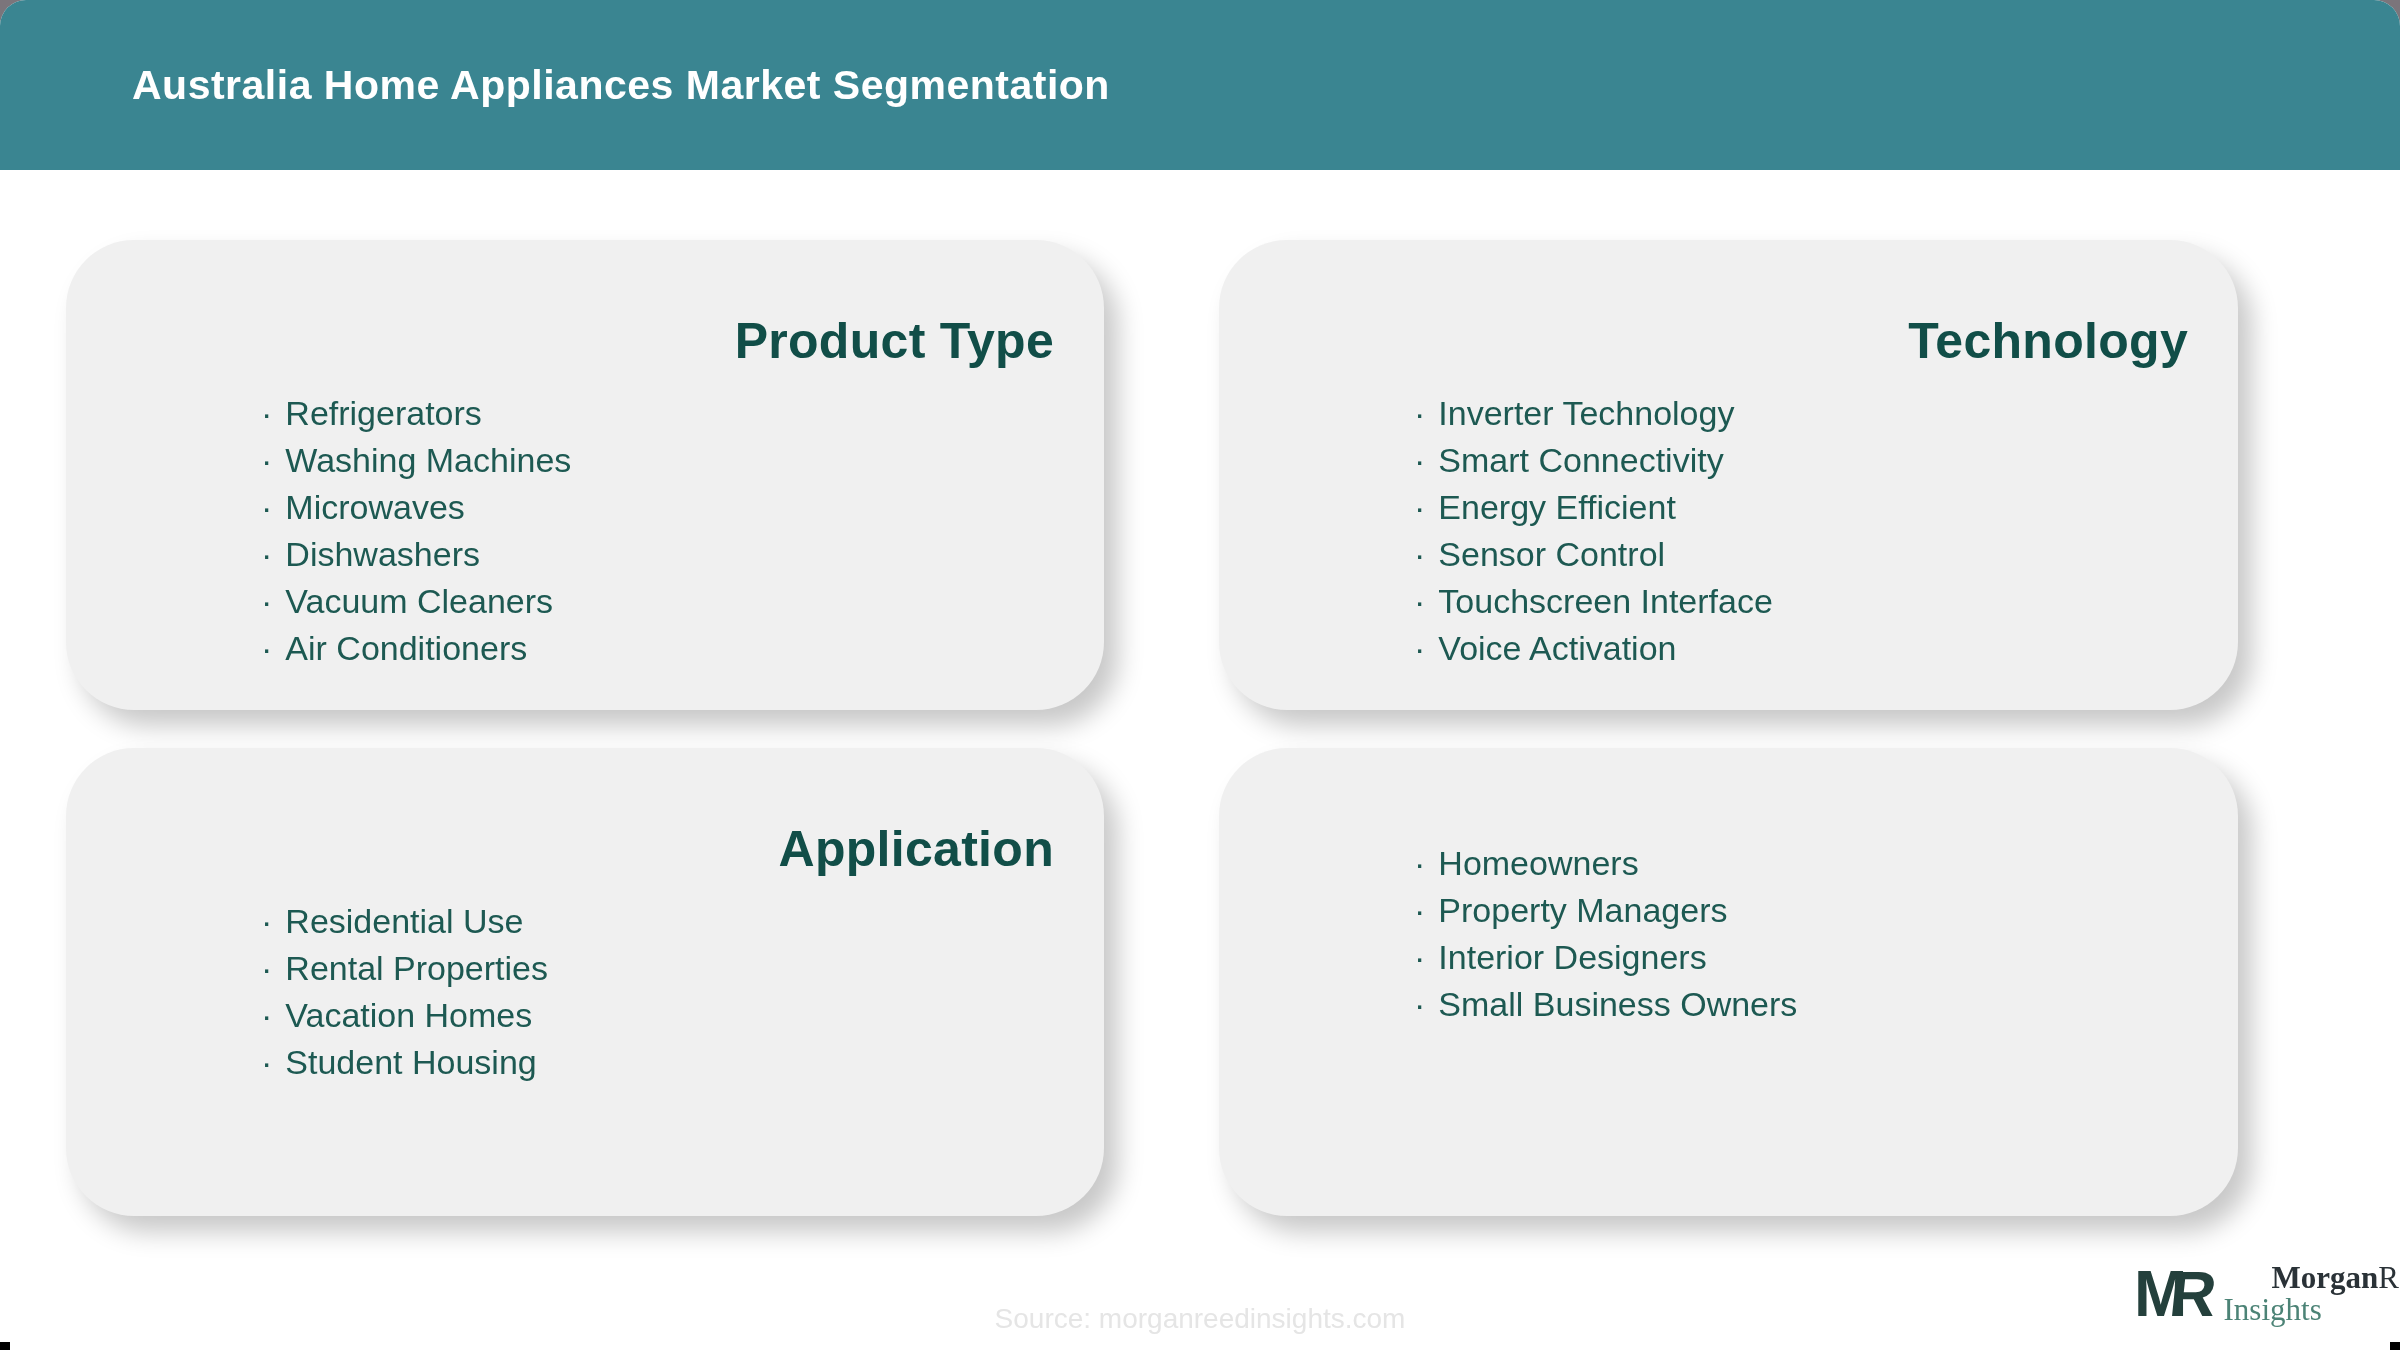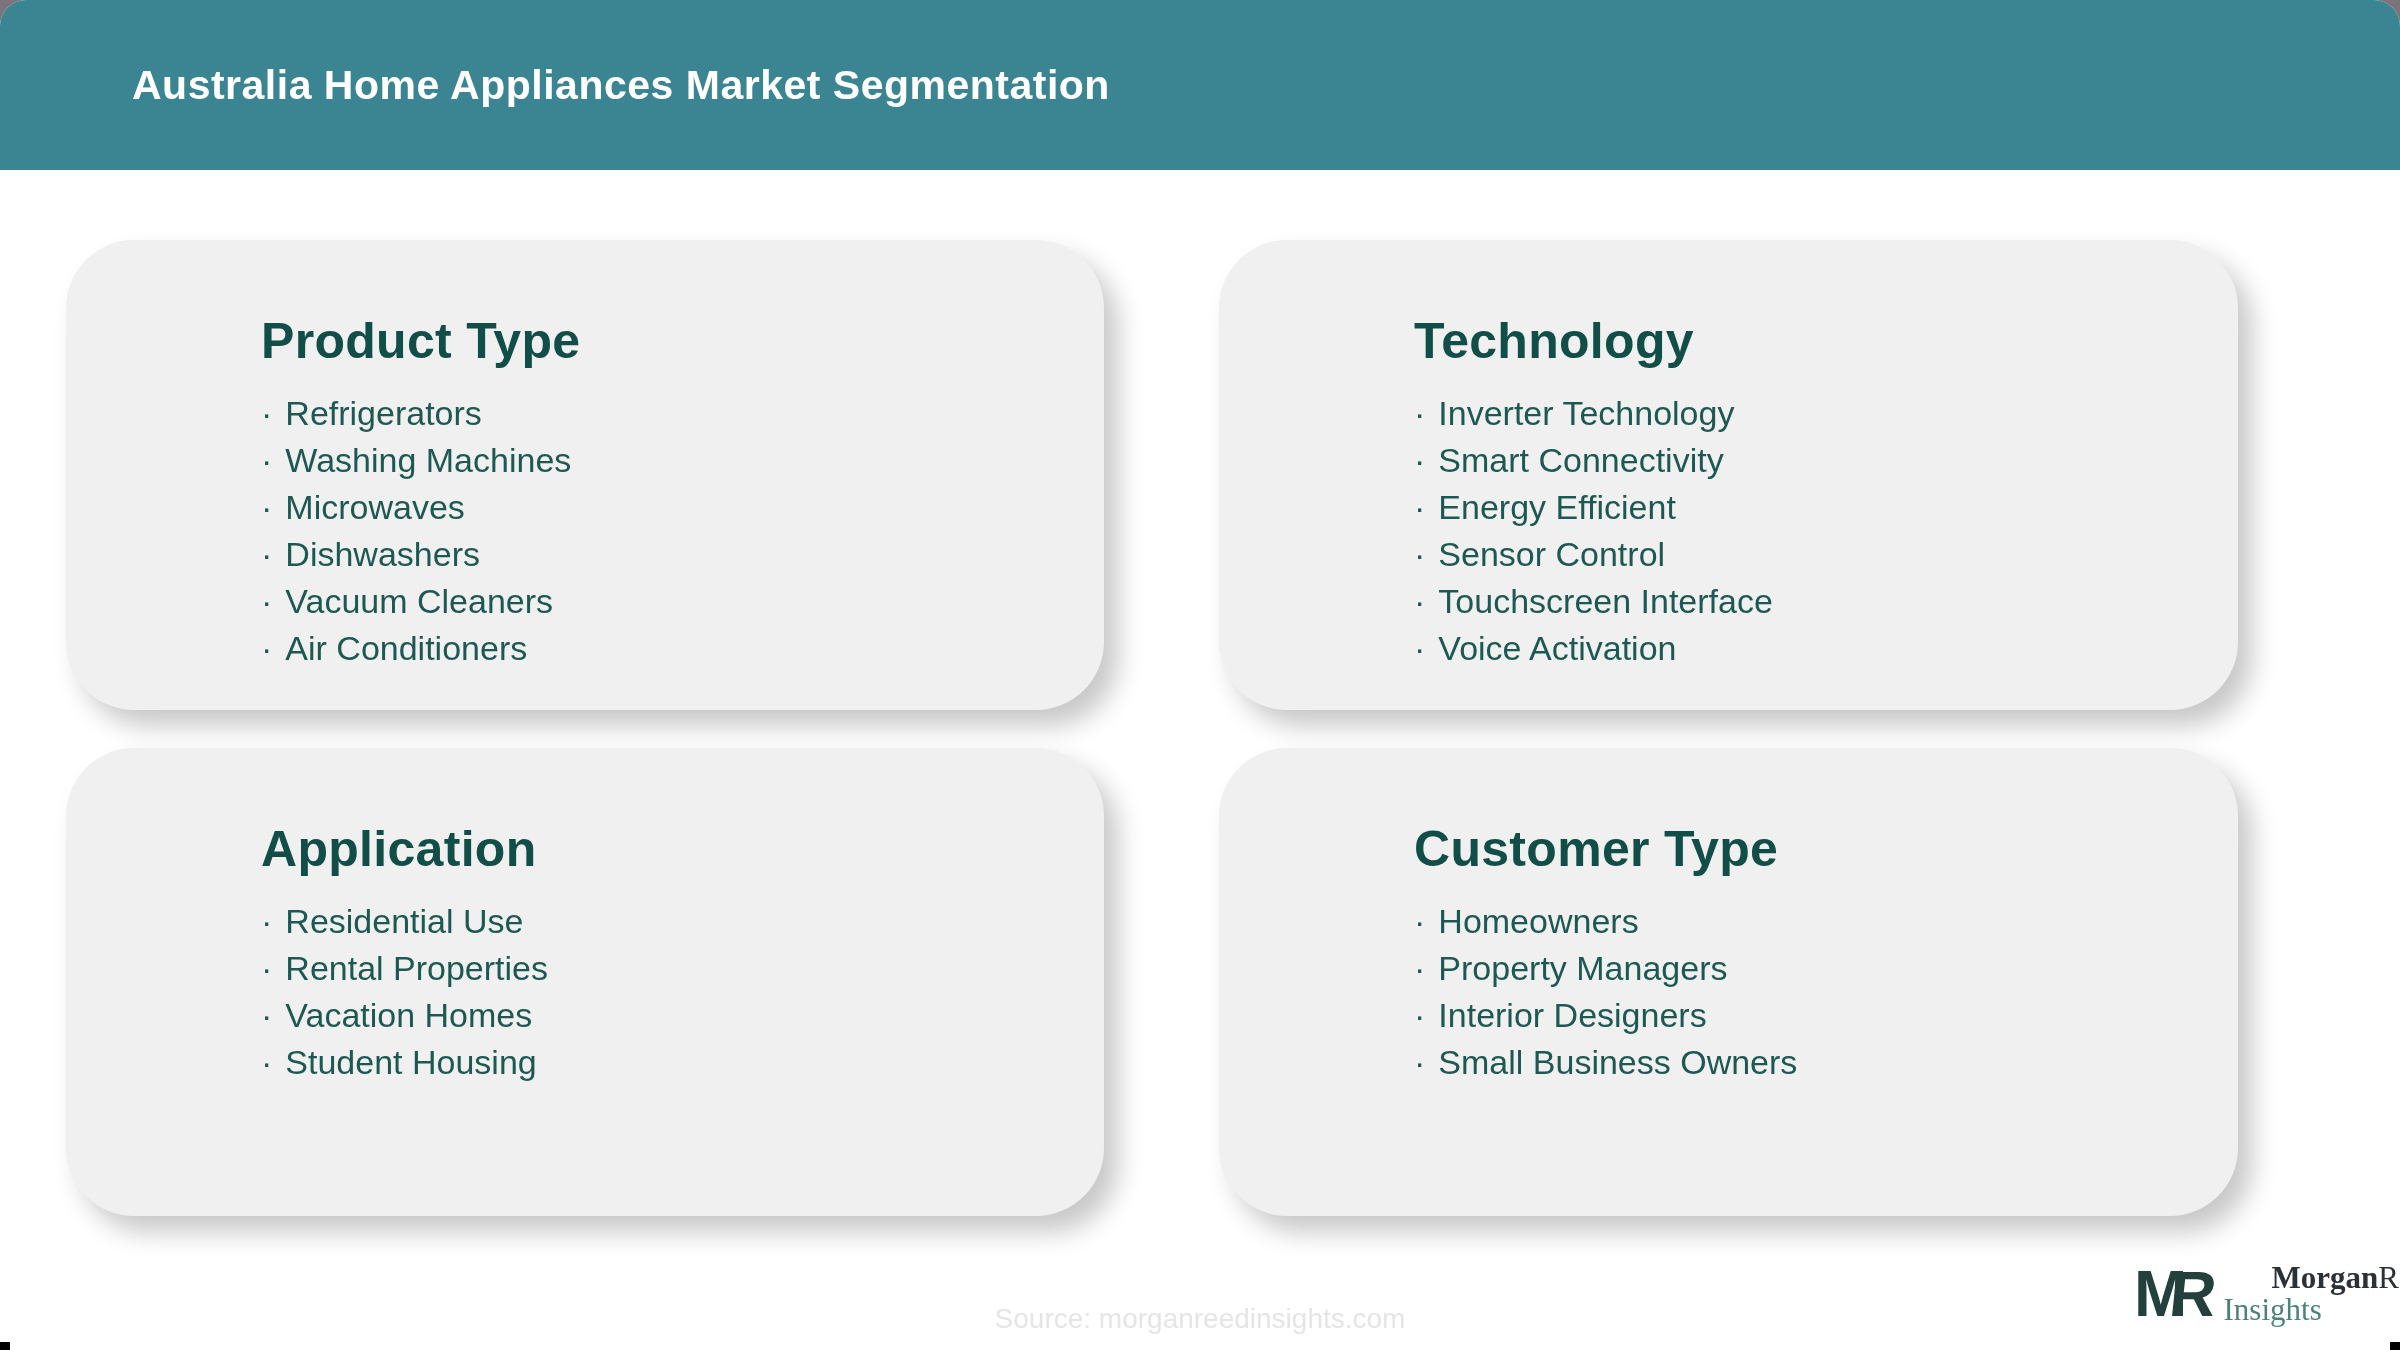--- a/index.html
+++ b/index.html
@@ -25,21 +25,21 @@
   
   .card{
     position:absolute;background:#F0F0F0;border-radius:68px;
     box-shadow:14px 16px 26px rgba(0,0,0,.22);
     padding:72px 50px 0 195px;box-sizing:border-box;
   }
   .card.c1{left:66px; top:240px; width:1038px;height:470px;}
   .card.c2{left:1219px;top:240px; width:1019px;height:470px;}
   .card.c3{left:66px; top:748px; width:1038px;height:468px;}
   .card.c4{left:1219px;top:748px; width:1019px;height:468px;}
-  .card h2{margin:0;font-size:50px;font-weight:800;color:#114E48;letter-spacing:.3px;}
+  .card h2{margin:0;font-size:50px;font-weight:800;color:#114E48;letter-spacing:.3px;text-align:right;}
   .card ul{list-style:none;margin:20px 0 0;padding:0;}
   .card li{display:flex;align-items:baseline;font-size:34px;line-height:47px;color:#1D5952;}
   .card li .bullet{margin-right:13px;}
   
   .note{
     position:absolute;left:580px;top:1248px;width:1240px;height:50px;
     background:#F1F1F0;border-radius:10px;
     display:flex;align-items:center;justify-content:center;
     font-size:27px;color:#C96A38;
   }
@@ -149,21 +149,20 @@
           <span>Vacation Homes</span>
         </li>
         <li>
           <span class="bullet">·</span>
           <span>Student Housing</span>
         </li>
       </ul>
   </div>
 
   <div class="card c4">
-    <h2>Customer Type</h2>
     <ul>
         <li>
           <span class="bullet">·</span>
           <span>Homeowners</span>
         </li>
         <li>
           <span class="bullet">·</span>
           <span>Property Managers</span>
         </li>
         <li>

